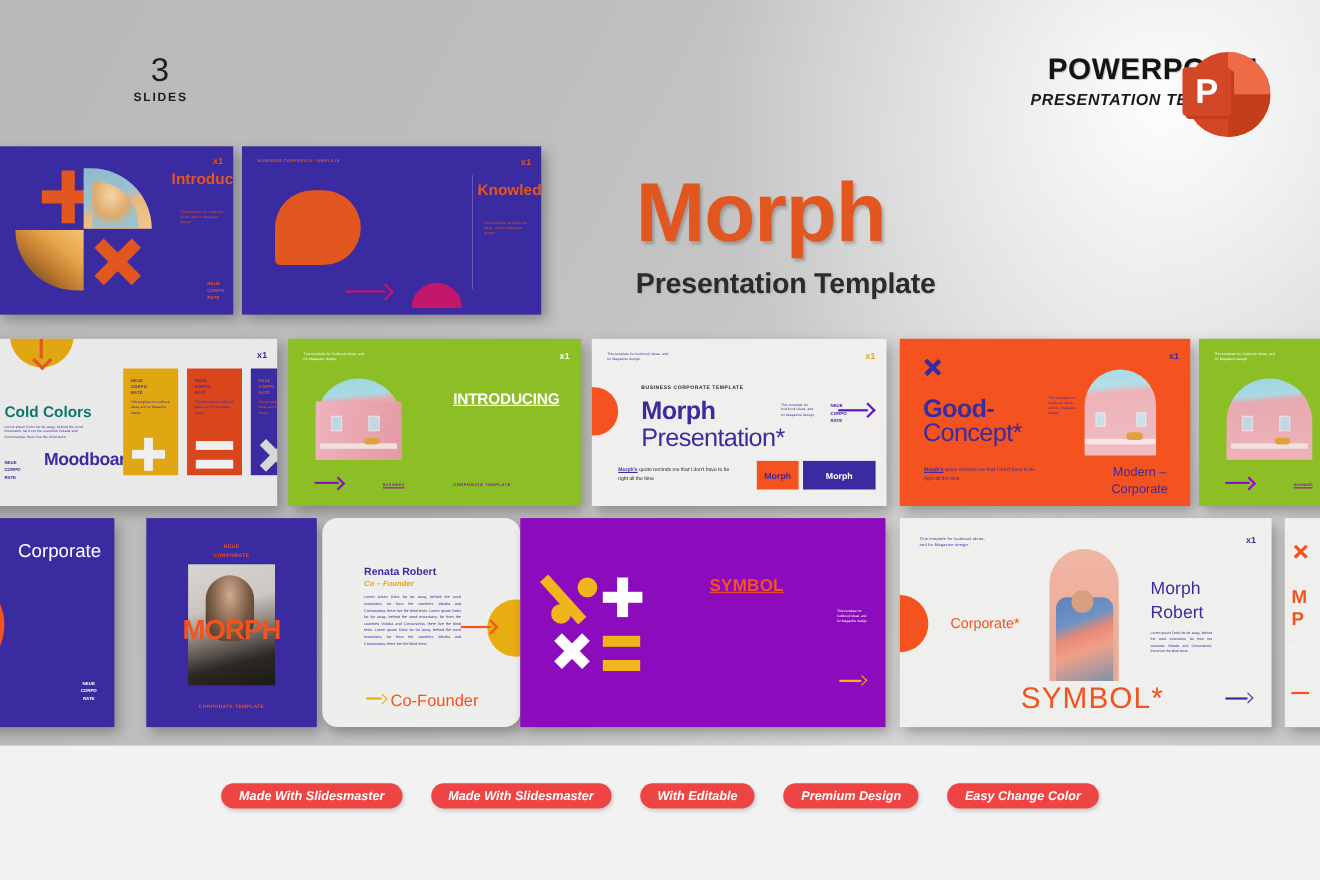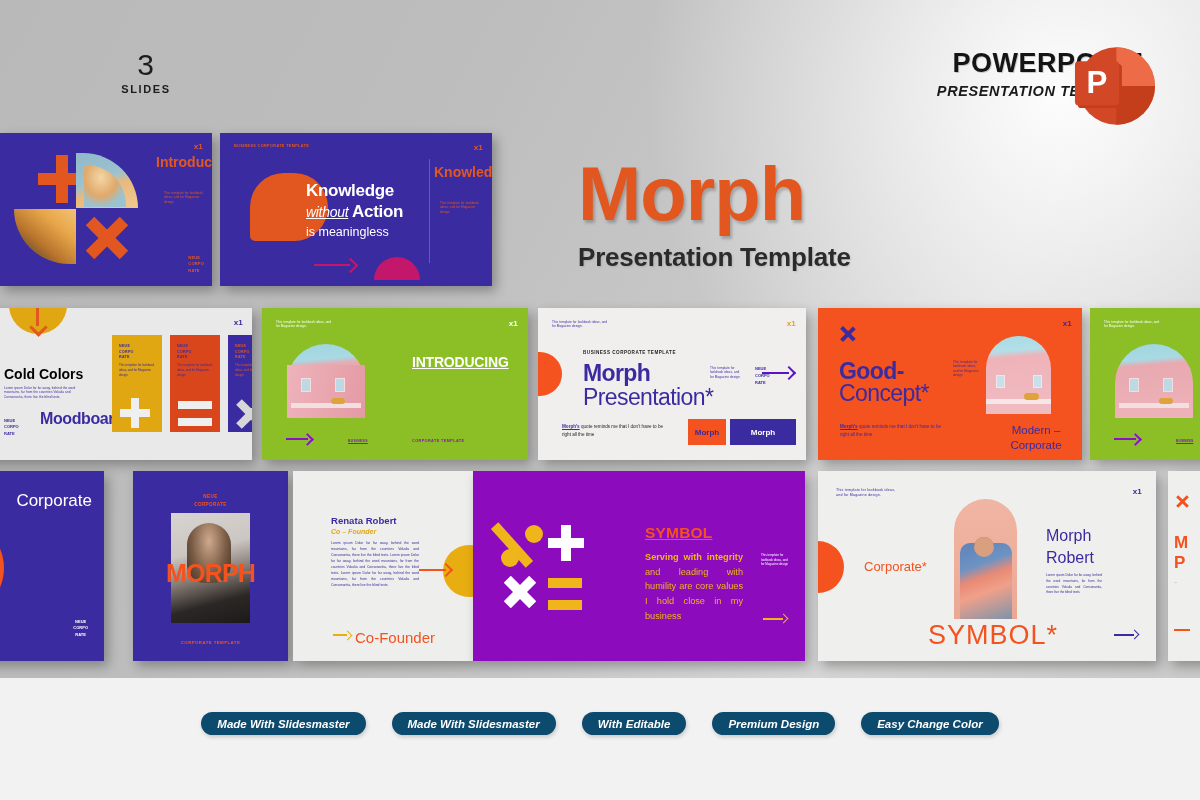--- a/index.html
+++ b/index.html
@@ -132,21 +132,21 @@
   #s2 .arrow:before { content:''; position:absolute; left:0; top:4px; width:36px; height:2px; background:#c2176b; }
   #s2 .arrow:after  { content:''; position:absolute; right:0; top:0; width:9px; height:9px; border-top:2px solid #c2176b; border-right:2px solid #c2176b; transform: rotate(45deg); }
   #s2 .halfdome { position:absolute; right: 72px; bottom: 6px; width: 46px; height: 23px; background:#c2176b; border-radius: 46px 46px 0 0; }
   #s2 .xbadge { right:9px; top:10px; color:#e2571f; }
 
   
   #s3 { left: -48px; top: 308px; width: 300px; height: 152px; background: #e9e9e9; }
   #s3 .dome { position:absolute; left: 57px; top: -14px; width: 58px; height: 40px; background:#e0a712; border-radius: 0 0 58px 58px; }
   #s3 .dome-arrow { position:absolute; left: 84px; top: 0px; width: 3px; height: 18px; background:#e2571f; }
   #s3 .dome-arrow:after { content:''; position:absolute; left:-4px; top:13px; width:10px; height:10px; border-right:3px solid #e2571f; border-bottom:3px solid #e2571f; transform:rotate(45deg); }
-  #s3 .h1 { position:absolute; left: 52px; top: 58px; color:#000000; font-size: 14px; font-weight: 600; }
+  #s3 .h1 { position:absolute; left: 52px; top: 58px; color:#0f766e; font-size: 14px; font-weight: 600; }
   #s3 .body { position:absolute; left: 52px; top: 78px; width: 72px; color:#3b2ba0; }
   #s3 .neue { position:absolute; left: 52px; top: 110px; color:#3b2ba0; font-size:4px; font-weight:700; line-height:1.6; }
   #s3 .mood { position:absolute; left: 88px; top: 102px; color:#3b2ba0; font-size: 16px; font-weight: 800; letter-spacing:-.4px; }
   #s3 .card { position:absolute; top: 27px; width: 50px; height: 97px; }
   #s3 .c1 { left: 160px; background:#e0a712; }
   #s3 .c2 { left: 218px; background:#d9461c; }
   #s3 .c3 { left: 276px; background:#3b2ba0; }
   #s3 .card .ttl { position:absolute; left:7px; top:9px; font-size:3.6px; font-weight:800; line-height:1.55; letter-spacing:.3px; }
   #s3 .card .sub { position:absolute; left:7px; top:28px; width:36px; font-size:3px; line-height:1.6; }
   #s3 .c1 .ttl,#s3 .c1 .sub { color:#3b2ba0; }
@@ -247,21 +247,21 @@
   #s9 { left: 133px; top: 471px; width: 155px; height: 190px; background: #3b2ba0; }
   #s9 .top { position:absolute; left:0; right:0; top: 22px; color:#f4521e; font-size:4.6px; font-weight:700; line-height:1.7; text-align:center; letter-spacing:.4px; }
   #s9 .photo { position:absolute; left: 38px; top: 42px; width: 79px; height: 110px;
      background: linear-gradient(165deg,#d8d4d1 0%, #cbc6c2 35%, #8a7f78 55%, #2b2725 78%, #1c1a19 100%); }
   #s9 .photo:after { content:''; position:absolute; left: 16px; top: 10px; width: 44px; height: 60px;
      background: radial-gradient(ellipse at 50% 30%, #cfa98c 0%, #7a5c46 55%, #3a2d24 100%); border-radius: 22px 22px 18px 18px; }
   #s9 .word { position:absolute; left: 0; right:0; top: 88px; text-align:center; color:#f4521e; font-size: 25px; font-weight: 800; letter-spacing:-.8px; }
   #s9 .bot { position:absolute; left:0; right:0; bottom: 16px; color:#f4521e; font-size:4.4px; font-weight:700; text-align:center; letter-spacing:.4px; }
 
   
-  #s10 { left: 293px; top: 471px; width: 180px; height: 190px; background: #eeeeec; }
+  #s10 { left: 293px; top: 471px; width: 180px; height: 190px; background: #eeeeec; border-radius: 14px; }
   #s10 .name { position:absolute; left: 38px; top: 44px; color:#3b2ba0; font-size: 9.6px; font-weight: 800; }
   #s10 .role { position:absolute; left: 38px; top: 57px; color:#e0a712; font-size: 7px; font-weight: 700; font-style: italic; }
   #s10 .body { position:absolute; left: 38px; top: 70px; width: 88px; color:#3b2ba0; font-size:3.4px; line-height:1.75; text-align:justify; }
   #s10 .circ { position:absolute; right: -22px; top: 74px; width: 52px; height: 52px; border-radius: 50%; background:#e8ae11; }
   #s10 .arrow { position:absolute; right: 22px; top: 94px; width: 32px; height: 9px; z-index: 2; }
   #s10 .arrow:before { content:''; position:absolute; left:0; top:4px; width:27px; height:2px; background:#f4521e; }
   #s10 .arrow:after { content:''; position:absolute; right:0; top:0; width:8px; height:8px; border-top:2px solid #f4521e; border-right:2px solid #f4521e; transform:rotate(45deg); }
   #s10 .cofa { position:absolute; left: 40px; bottom: 22px; width: 18px; height: 8px; }
   #s10 .cofa:before { content:''; position:absolute; left:0; top:3px; width:14px; height:1.6px; background:#e8ae11; }
   #s10 .cofa:after { content:''; position:absolute; right:0; top:0.6px; width:6px; height:6px; border-top:1.6px solid #e8ae11; border-right:1.6px solid #e8ae11; transform:rotate(45deg); }
@@ -316,21 +316,21 @@
   #s13 .x:before,#s13 .x:after { content:''; position:absolute; left:5px; top:-1px; width:3px; height:15px; background:#f4521e; }
   #s13 .x:before { transform:rotate(45deg); } #s13 .x:after { transform:rotate(-45deg); }
   #s13 .t1 { position:absolute; left: 6px; top: 62px; color:#f4521e; font-size: 17px; font-weight: 800; }
   #s13 .t2 { position:absolute; left: 6px; top: 82px; color:#f4521e; font-size: 17px; font-weight: 800; }
   #s13 .d { position:absolute; left: 6px; top: 110px; width: 26px; color:#3b2ba0; }
   #s13 .dash { position:absolute; left: 6px; bottom: 30px; width: 16px; height: 2px; background:#f4521e; }
 
   
   .badges { position: absolute; left: 0; top: 712px; width: 1200px; display:flex; justify-content:center; gap: 26px; }
   .badge {
-    height: 23px; padding: 0 16px; border-radius: 12px; background: #0c4a6e;
+    height: 23px; padding: 0 16px; border-radius: 12px; background: #ef4444;
     color: #fff; font-size: 11.5px; font-weight: 700; font-style: italic;
     display: flex; align-items: center; justify-content: center;
     box-shadow: 1px 2px 4px rgba(0,0,0,.18);
     white-space: nowrap;
   }
 </style>
 </head>
 <body>
 
 <div class="bg-top"></div>
@@ -368,25 +368,20 @@
   <div class="xmark"></div>
   <div class="headline">Introducing</div>
   <div class="sidetxt tiny">This template for lookbook ideas, and for Magazine design</div>
   <div class="corner">NEUE<br>CORPO<br>RATE</div>
 </div>
 
 <div class="slide" id="s2">
   <div class="xbadge">x1</div>
   <div class="topleft">BUSINESS CORPORATE TEMPLATE</div>
   <div class="blob"></div>
-  <div class="kn">
-    <div class="l1">Knowledge</div>
-    <div class="l2"><i>without</i> <span>Action</span></div>
-    <div class="l3">is meaningless</div>
-  </div>
   <div class="sep"></div>
   <div class="right-h">Knowledge?</div>
   <div class="right-t tiny">This template for lookbook ideas, and for Magazine design</div>
   <div class="arrow"></div>
   <div class="halfdome"></div>
 </div>
 
 <div class="slide" id="s3">
   <div class="xbadge">x1</div>
   <div class="dome"></div>
@@ -500,21 +495,20 @@
   <div class="sym">
     <div class="slash"></div>
     <div class="dotA"></div>
     <div class="dotB"></div>
     <div class="wplus"></div>
     <div class="wx"></div>
     <div class="yeq yeq1"></div>
     <div class="yeq yeq2"></div>
   </div>
   <div class="h1">SYMBOL</div>
-  <div class="body"><b>Serving with integrity</b><span> and leading with humility are core values I hold close in my business</span></div>
   <div class="side micro">This template for lookbook ideas, and for Magazine design</div>
   <div class="arrow"></div>
 </div>
 
 <div class="slide" id="s12">
   <div class="xbadge">x1</div>
   <div class="tl tiny2">This template for lookbook ideas, and for Magazine design.</div>
   <div class="halfc"></div>
   <div class="corp">Corporate*</div>
   <div class="arch">

